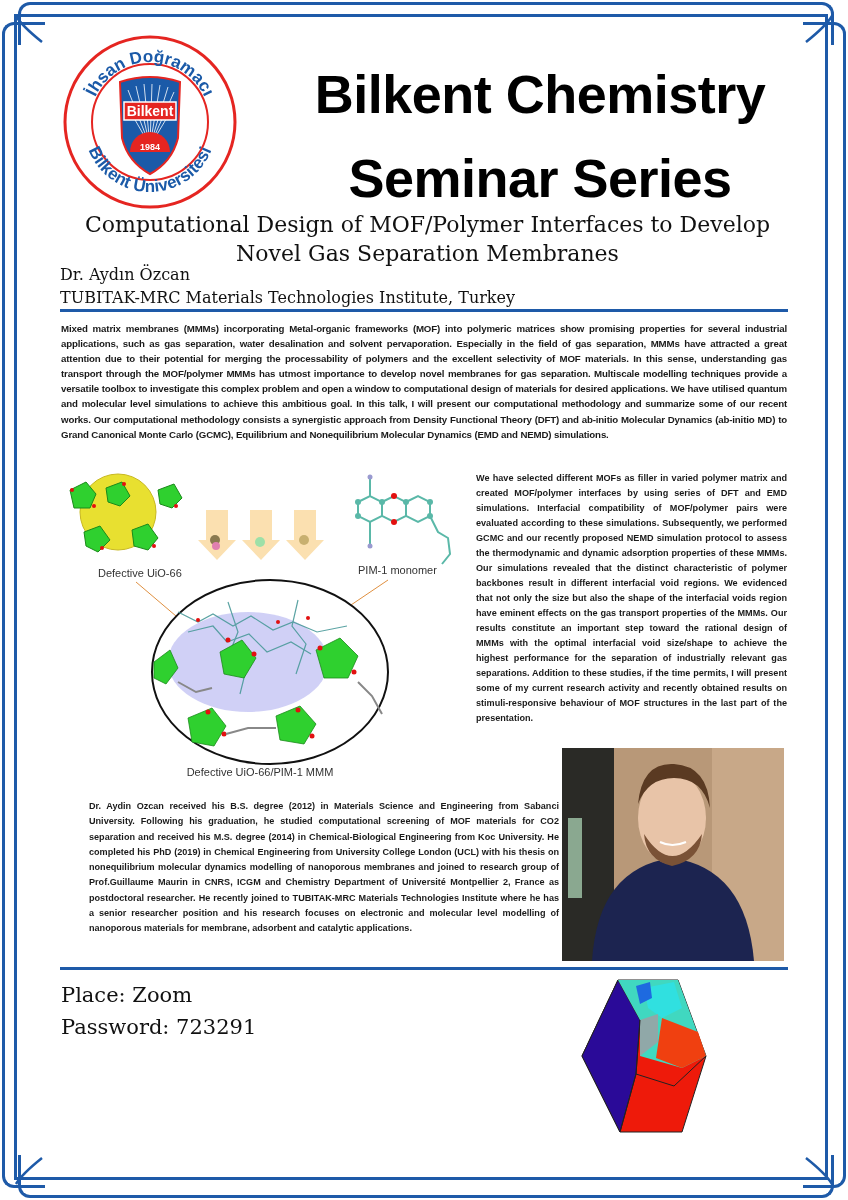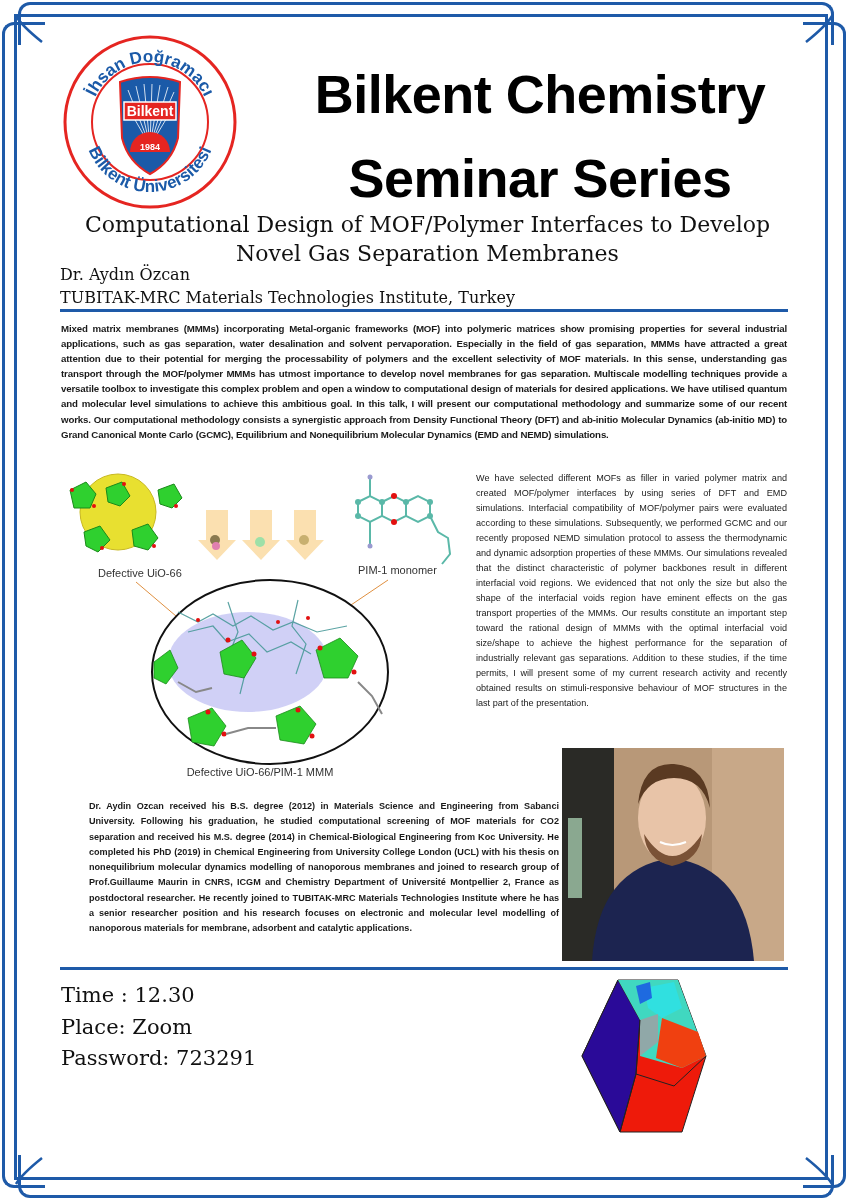--- a/index.html
+++ b/index.html
@@ -15,21 +15,21 @@
   .logo { position:absolute; left:62px; top:34px; width:176px; height:176px; }
   .title { position:absolute; left:270px; top:52px; width:540px; text-align:center; font-family:"Liberation Sans", sans-serif; font-weight:700; font-size:54px; line-height:84px; color:#000; letter-spacing:-0.5px; }
 
   .talk-title { position:absolute; left:60px; top:210px; width:735px; text-align:center; font-family:"DejaVu Serif", serif; font-size:22px; line-height:29px; color:#111; }
   .speaker { position:absolute; left:60px; top:264px; width:735px; text-align:left; font-family:"DejaVu Serif", serif; font-size:16px; line-height:22px; color:#111; }
   .affil { position:absolute; left:60px; top:287px; width:735px; text-align:left; font-family:"DejaVu Serif", serif; font-size:16px; line-height:22px; color:#111; }
   .rule { position:absolute; height:3px; background:#1e5aa8; }
 
   .abstract { position:absolute; left:61px; top:321px; width:726px; font-size:9.7px; line-height:15.1px; font-weight:700; text-align:justify; color:#1a1a1a; letter-spacing:-0.15px; }
   .figure { position:absolute; left:58px; top:472px; width:405px; height:310px; }
-  .col-text { position:absolute; left:476px; top:471px; width:311px; font-size:9.1px; line-height:15px; font-weight:400; text-align:justify; color:#1a1a1a; }
+  .col-text { position:absolute; left:476px; top:471px; width:311px; font-size:9.1px; line-height:15px; font-weight:700; text-align:justify; color:#1a1a1a; }
   .bio { position:absolute; left:61px; top:799px; width:470px; font-size:9.1px; line-height:15.3px; font-weight:700; text-align:justify; color:#1a1a1a;margin-left:28px; }
   .photo { position:absolute; left:562px; top:748px; width:222px; height:213px; overflow:hidden; }
 
   .details { position:absolute; left:61px; top:980px; font-family:"DejaVu Serif", serif; font-size:21px; line-height:31.5px; color:#111; }
   .details div { white-space:nowrap; }
   .poly { position:absolute; left:578px; top:978px; width:130px; height:160px; }
 </style>
 </head>
 <body>
 
@@ -194,21 +194,20 @@
   <path d="M30 213 Q36 120 110 110 Q184 120 192 213 Z" fill="#1c2450"></path>
   <ellipse cx="110" cy="70" rx="34" ry="46" fill="#e8c4a8"></ellipse>
   <path d="M76 56 Q80 14 112 16 Q146 18 148 60 Q140 30 112 30 Q86 30 76 56 Z" fill="#5a3a22"></path>
   <path d="M82 86 Q110 130 140 86 Q138 112 110 118 Q84 112 82 86 Z" fill="#7a5236"></path>
   <path d="M98 94 Q110 100 124 94" stroke="#fff" stroke-width="2" fill="none"></path>
 </svg>
 
 <div class="rule" style="left:60px;top:967px;width:728px;"></div>
 
 <div class="details">
-  <div>Time : 12.30</div>
   <div>Place: Zoom</div>
   <div>Password: 723291</div>
 </div>
 
 <svg class="poly" viewBox="0 0 130 160">
   <polygon points="40,2 100,2 128,78 104,154 42,154 4,78" fill="#ee1a0a" stroke="#222" stroke-width="1"></polygon>
   <polygon points="40,2 4,78 42,154 58,96 62,42" fill="#2a0a98" stroke="#222" stroke-width="1"></polygon>
   <polygon points="40,2 100,2 128,78 104,90 62,78 62,42" fill="#40d8c0"></polygon>
   <polygon points="66,10 96,4 104,30 84,40 70,30" fill="#30e0e0"></polygon>
   <polygon points="84,40 120,54 128,78 104,90 78,80" fill="#f04010"></polygon>

